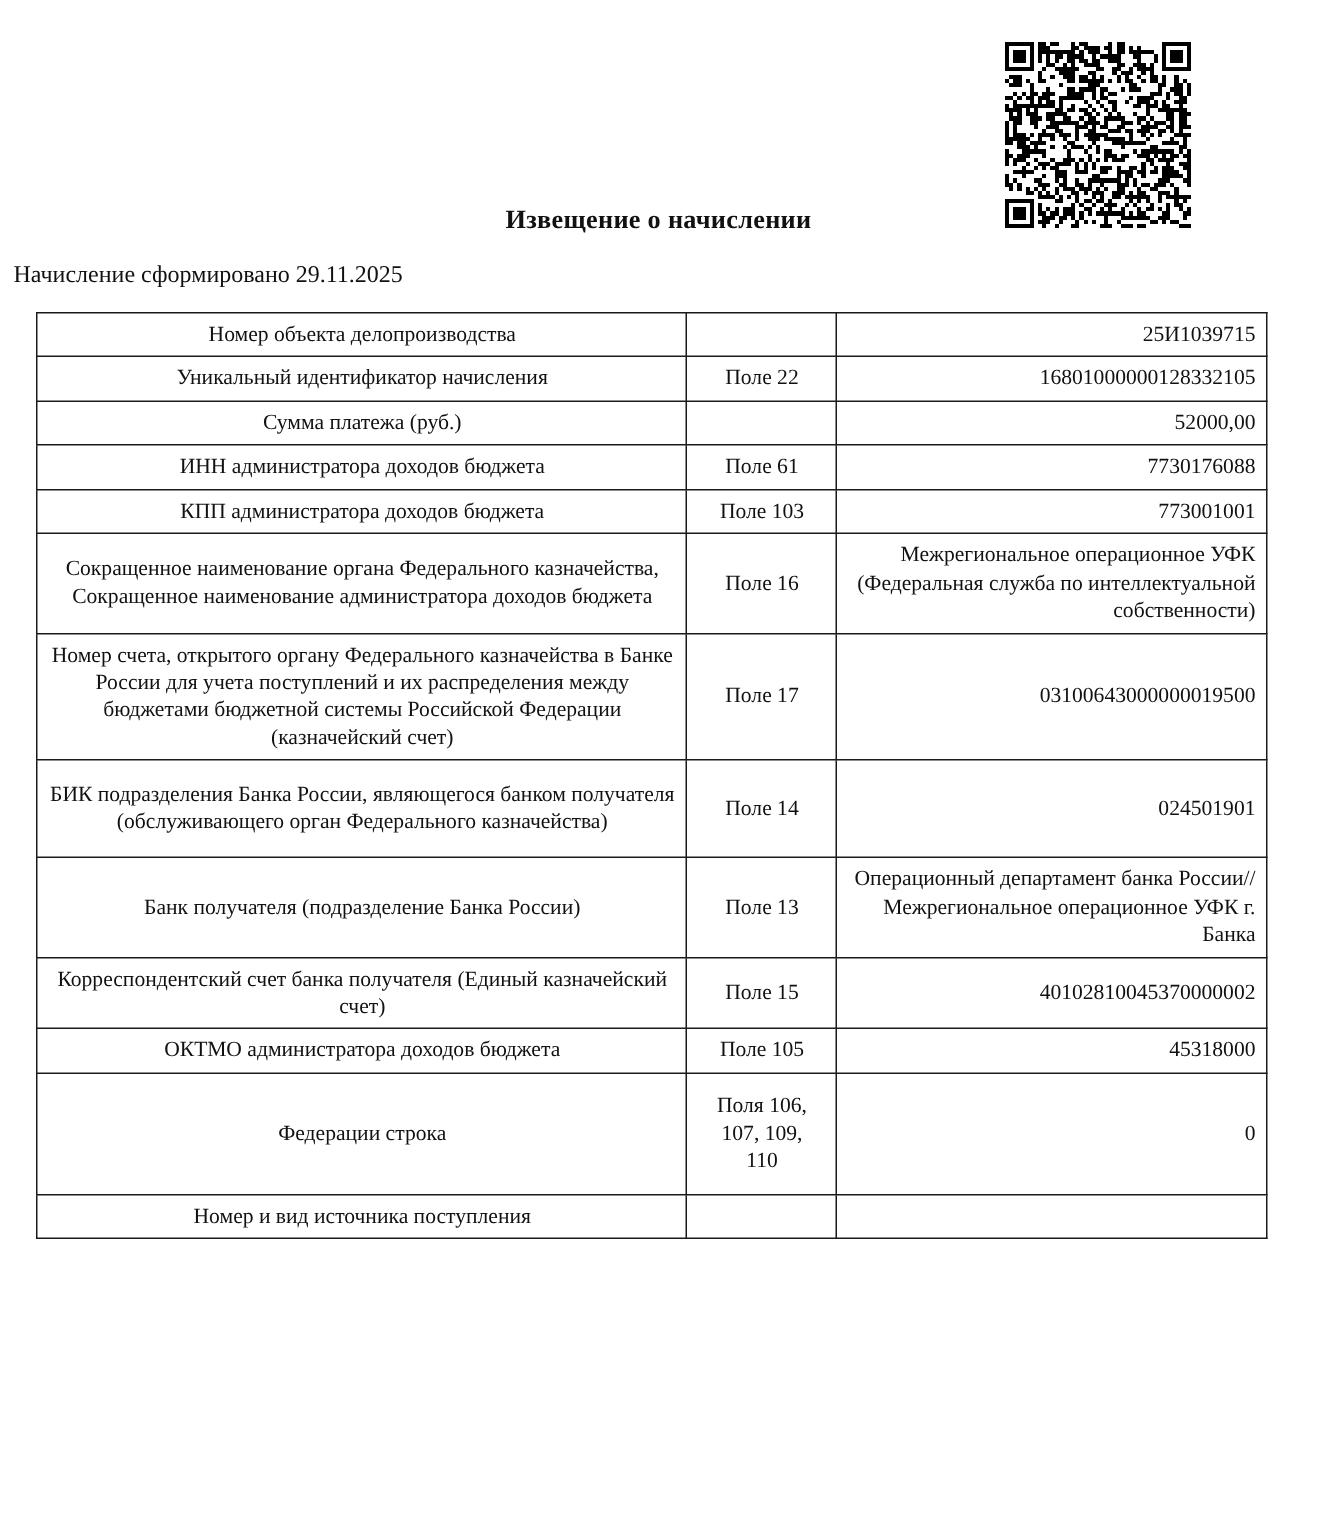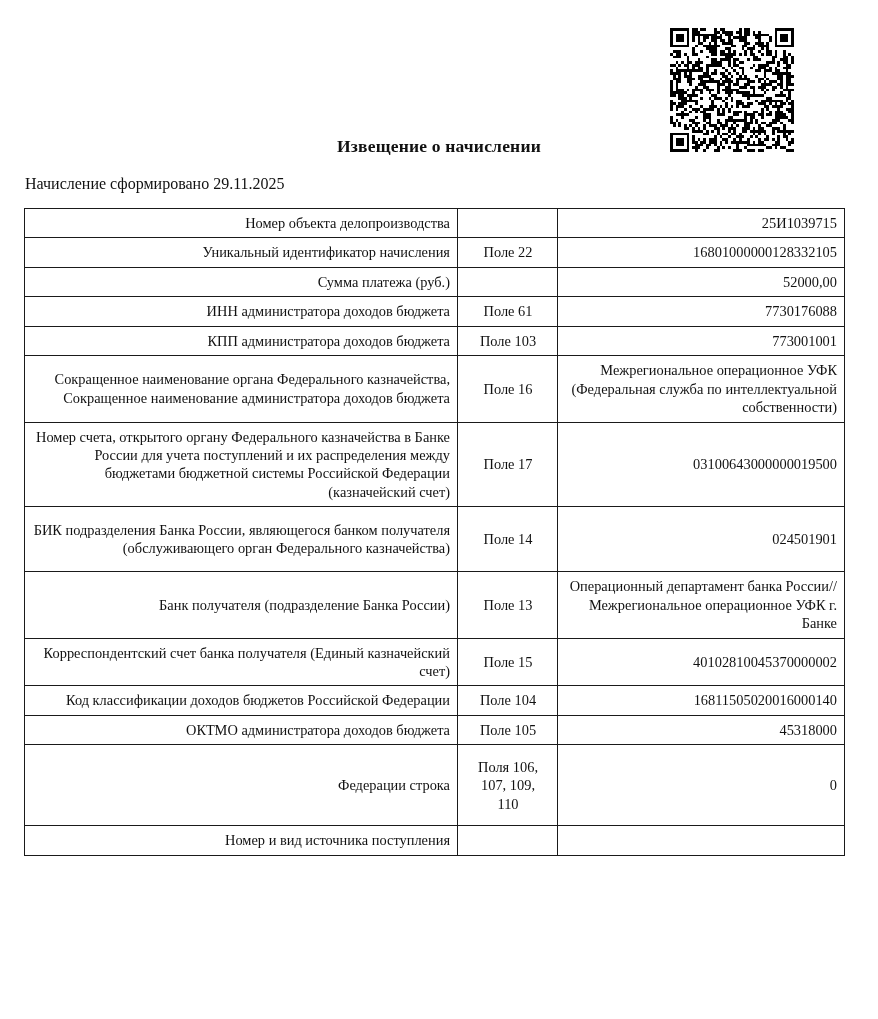--- a/index.html
+++ b/index.html
@@ -44,21 +44,21 @@
     text-align: center;
     font-size: 17.5px;
     font-weight: bold;
     letter-spacing: 0.2px;
     font-family: "Liberation Serif", "DejaVu Serif", serif;
   }
 
   
   .formed-line {
     position: absolute;
-    left: 25px;
+    left: 9px;
     top: 175px;
     font-size: 16px;
     white-space: nowrap;
   }
 
   
   .notice-table {
     position: absolute;
     left: 24px;
     top: 208px;
@@ -72,21 +72,21 @@
   .notice-table col.c-field { width: 100px; }
   .notice-table col.c-value { width: 287px; }
 
   .notice-table td {
     border: 1.3px solid #1a1a1a;
     padding: 5px 7px 5px 8px;
     vertical-align: middle;
     word-wrap: break-word;
     overflow-wrap: break-word;
   }
-  .notice-table td.cell-label { text-align: right; }
+  .notice-table td.cell-label { text-align: center; }
   .notice-table td.cell-field { text-align: center; white-space: pre-line; }
   .notice-table td.cell-value { text-align: right; white-space: pre-line; }
 
   .notice-table tr.r-tall td { height: 54px; }
   .notice-table tr.r-xtall td { height: 70px; }
 </style>
 </head>
 <body>
 
 <div class="page">
@@ -147,31 +147,26 @@
           <td class="cell-value">03100643000000019500</td>
         </tr>
         <tr class="r-tall">
           <td class="cell-label">БИК подразделения Банка России, являющегося банком получателя (обслуживающего орган Федерального казначейства)</td>
           <td class="cell-field">Поле 14</td>
           <td class="cell-value">024501901</td>
         </tr>
         <tr class="r-tall">
           <td class="cell-label">Банк получателя (подразделение Банка России)</td>
           <td class="cell-field">Поле 13</td>
-          <td class="cell-value">Операционный департамент банка России//Межрегиональное операционное УФК г. Банке</td>
+          <td class="cell-value">Операционный департамент банка России//Межрегиональное операционное УФК г. Банка</td>
         </tr>
         <tr>
           <td class="cell-label">Корреспондентский счет банка получателя (Единый казначейский счет)</td>
           <td class="cell-field">Поле 15</td>
           <td class="cell-value">40102810045370000002</td>
-        </tr>
-        <tr>
-          <td class="cell-label">Код классификации доходов бюджетов Российской Федерации</td>
-          <td class="cell-field">Поле 104</td>
-          <td class="cell-value">16811505020016000140</td>
         </tr>
         <tr>
           <td class="cell-label">ОКТМО администратора доходов бюджета</td>
           <td class="cell-field">Поле 105</td>
           <td class="cell-value">45318000</td>
         </tr>
         <tr class="r-xtall">
           <td class="cell-label">Федерации строка</td>
           <td class="cell-field">Поля 106,
 107, 109,

